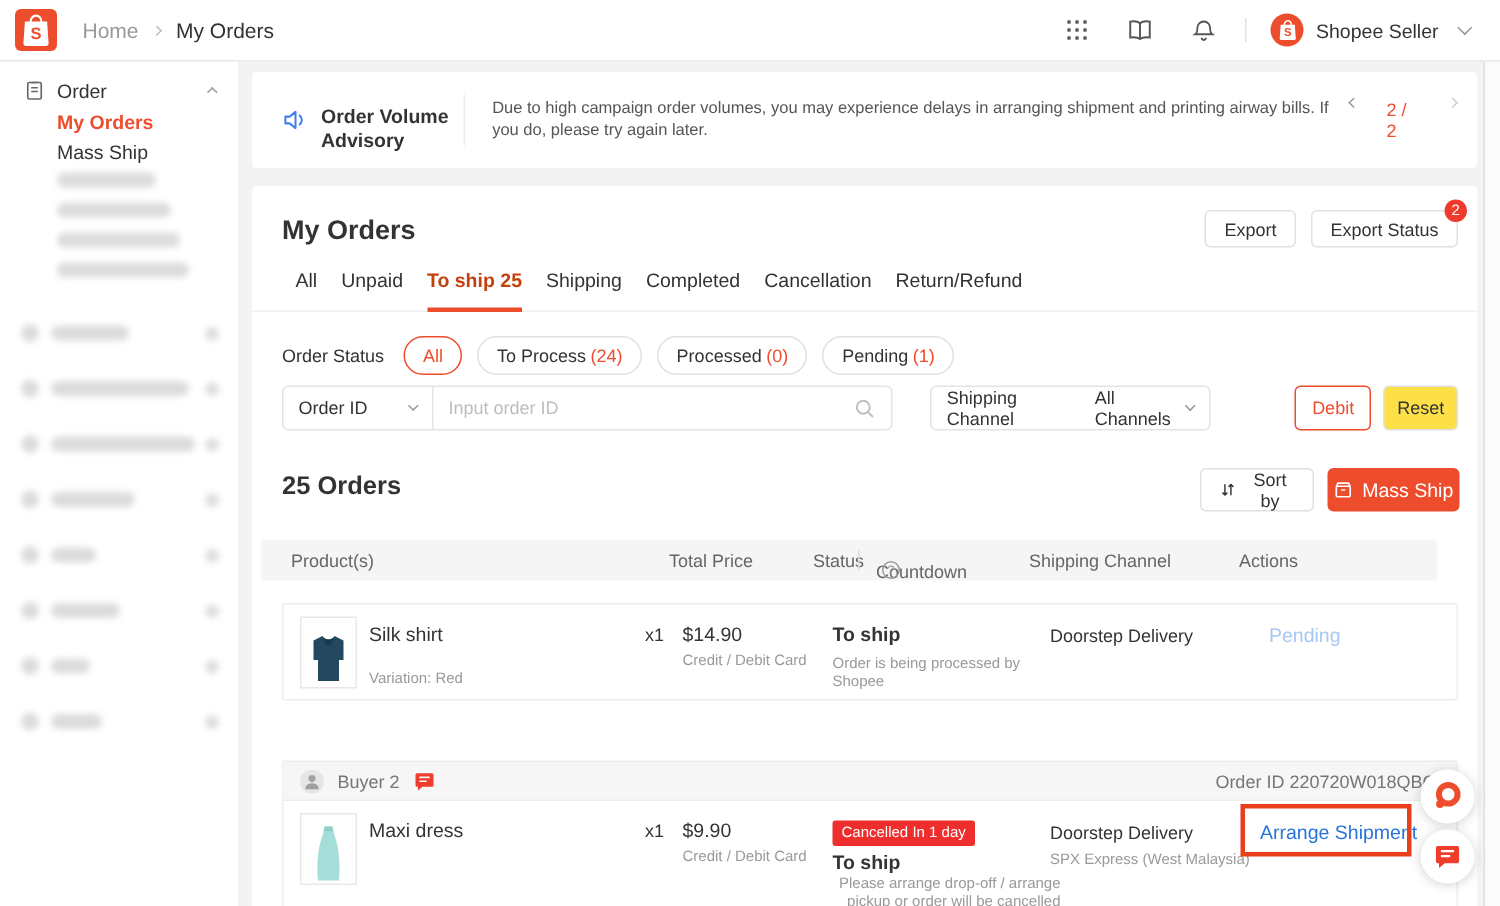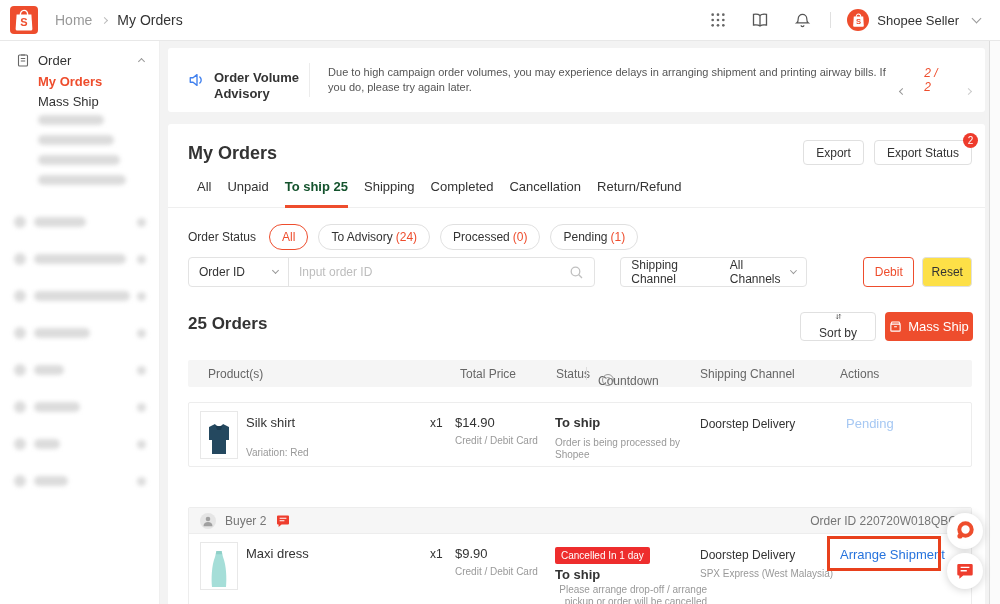--- a/index.html
+++ b/index.html
@@ -50,38 +50,38 @@
   .scroll-strip { position:absolute; right:0; top:41px; bottom:0; width:11px;
     background:#fbfbfb; border-left:1px solid #dddddd; z-index:35; }
 
   
   .advisory { position:absolute; left:168px; top:48px; width:817px; height:64px;
     background:#fff; border-radius:3px; display:flex; align-items:center; }
   .adv-ic { margin-left:20px; display:flex; }
   .adv-title { width:88px; margin-left:8px; font-size:13px; color:#333; line-height:16px; font-weight:bold;margin-top:12px; }
   .adv-div { width:1px; height:34px; background:#ececec; margin-left:8px; }
   .adv-text { width:578px; margin-left:18px; font-size:11px; color:#555; line-height:15px; }
-  .adv-pager { margin-left:auto; margin-right:14px; display:flex; align-items:flex-end; gap:19px;font-style:italic; }
+  .adv-pager { margin-left:auto; margin-right:14px; display:flex; align-items:flex-start; gap:19px; }
   .adv-page { font-size:12px; color:#ee4d2d; }
 
   
   .card { position:absolute; left:168px; top:124px; width:817px; height:480px;
     background:#fff; border-radius:3px 3px 0 0; overflow:hidden; }
   .mc-title { position:absolute; left:20px; top:19px; font-size:18px; font-weight:bold; color:#333; }
   .mc-actions { position:absolute; top:16px; right:13px; display:flex; gap:10px; }
   .btn { height:25px; background:#fff; border:1px solid #e0e0e0; border-radius:4px;
     font-size:12px; color:#333; padding:0 12px; display:flex; align-items:center; cursor:pointer;
     font-family:"Liberation Sans",sans-serif; position:relative; }
   .badge-dot { position:absolute; top:-8px; right:-7px; width:15px; height:15px; border-radius:50%;
     background:#ee3b2c; color:#fff; font-size:10px; display:flex; align-items:center; justify-content:center; }
 
   .tabs { position:absolute; top:55px; left:0; width:100%; display:flex; gap:16px;
     padding-left:29px; border-bottom:1px solid #efefef; }
   .tab { font-size:13px; color:#333; padding-bottom:11px; cursor:pointer; }
-  .tab.active { color:#14532d; font-weight:bold; border-bottom:3px solid #ee4d2d; margin-bottom:-1px; }
+  .tab.active { color:#c2410c; font-weight:bold; border-bottom:3px solid #ee4d2d; margin-bottom:-1px; }
 
   .status-row { position:absolute; top:100px; left:20px; display:flex; align-items:center; }
   .status-label { font-size:12px; color:#333; margin-right:13px; }
   .pill { height:26px; border:1px solid #e0e0e0; border-radius:14px; background:#fff;
     display:flex; align-items:center; padding:0 12px; font-size:12px; color:#333;
     margin-right:10px; cursor:pointer; gap:3px; }
   .pill.active { border-color:#ee4d2d; color:#ee4d2d; }
   .pill-count { color:#ee4d2d; }
 
   .filter-row { position:absolute; top:133px; left:20px; width:784px; display:flex; align-items:center; }
@@ -98,27 +98,27 @@
     display:flex; align-items:center; padding:0 10px; margin-left:25px; font-size:12px; background:#fff; cursor:pointer; }
   .ship-label { color:#333; }
   .ship-val { margin-left:12px; color:#333; }
   .ship-box .cv { margin-left:auto; }
   .btn-apply { width:53px; height:30px; margin-left:56px; border:1px solid #ee4d2d; color:#ee4d2d;
     background:#fff; border-radius:4px; font-size:12px; cursor:pointer; font-family:"Liberation Sans",sans-serif; }
   .btn-reset { width:51px; height:30px; margin-left:8px; border:1px solid #e0e0e0; color:#333;
     background:#fde047; border-radius:4px; font-size:12px; cursor:pointer; font-family:"Liberation Sans",sans-serif; }
 
   .count-title { position:absolute; left:20px; top:190px; font-size:17px; font-weight:bold; color:#333; }
-  .btn-sort { position:absolute; left:632px; top:188px; width:76px; height:29px; gap:6px; justify-content:center;flex-direction:column; }
+  .btn-sort { position:absolute; left:632px; top:188px; width:76px; height:29px; gap:6px; justify-content:center; }
   .btn-mass { position:absolute; left:717px; top:188px; width:88px; height:29px;
     background:#ee4d2d; border:0; border-radius:4px; color:#fff; font-size:13px;
     display:flex; align-items:center; justify-content:center; gap:6px; cursor:pointer;
     font-family:"Liberation Sans",sans-serif; }
 
-  .thead { position:absolute; left:20px; top:236px; width:784px; height:27px;
+  .thead { position:absolute; left:6px; top:236px; width:784px; height:27px;
     background:#f5f5f5; border-radius:2px; font-size:12px; color:#666; }
   .thead span { position:absolute; top:7px; }
   .th-div { position:absolute; left:398px; top:7px; width:1px; height:13px; background:#ddd; }
   .qmark { display:inline-block; width:12px; height:12px; border:1px solid #999; border-radius:50%;
     font-size:9px; line-height:11px; text-align:center; color:#999; margin-left:4px; vertical-align:-2px; }
 
   
   .group { position:absolute; left:20px; width:784px; border:1px solid #ededed; border-radius:2px; background:#fff; }
   .g-head { height:26px; background:#f6f6f6; border-bottom:1px solid #ededed;
     display:flex; align-items:center; padding:0 14px 0 11px; font-size:12px; }
@@ -311,21 +311,21 @@
     <div class="tab">Cancellation</div>
     <div class="tab">Return/Refund</div>
   </div>
 
   <div class="status-row">
     <span class="status-label">Order Status</span>
     <div class="pill active">
       <span>All</span>
     </div>
     <div class="pill">
-      <span>To Advisory</span>
+      <span>To Process</span>
       <span class="pill-count">(24)</span>
     </div>
     <div class="pill">
       <span>Processed</span>
       <span class="pill-count">(0)</span>
     </div>
     <div class="pill">
       <span>Pending</span>
       <span class="pill-count">(1)</span>
     </div>

